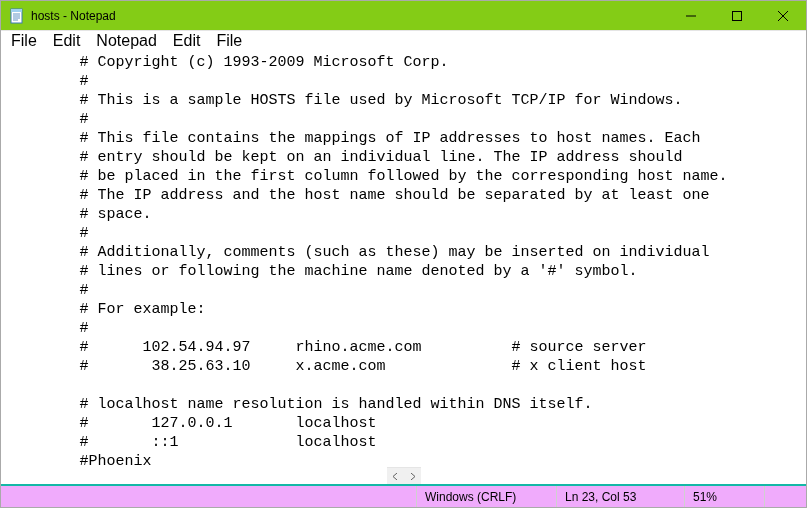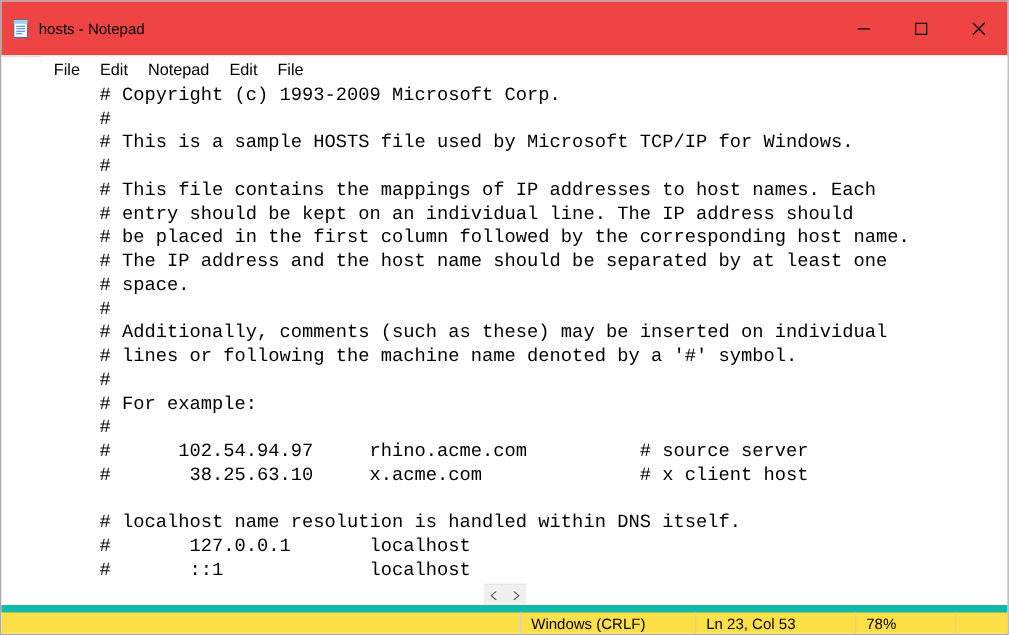--- a/index.html
+++ b/index.html
@@ -9,24 +9,24 @@
     background: #ffffff;
     color: #000000;
     overflow: hidden;
     width: 807px;
     height: 508px;
     border: 1px solid #aaaaaa;
     display: flex;
     flex-direction: column;
   }
   .titlebar {
-    height: 44px;
-    display: flex;
-    align-items: center;
-    background: #ef4444;
+    height: 30px;
+    display: flex;
+    align-items: center;
+    background: #84cc16;
     border-bottom: 1px solid #e5e5e5;
     user-select: none;
   }
   .titlebar .app-icon {
     width: 16px;
     height: 16px;
     margin: 0 6px 0 8px;
     flex-shrink: 0;
   }
   .titlebar .title {
@@ -45,24 +45,23 @@
     display: flex;
     align-items: center;
     justify-content: center;
     color: #000;
   }
   .menubar {
     display: flex;
     height: 20px;
     align-items: center;
     padding: 0 2px;
-    font-size: 13px;
+    font-size: 16px;
     background: #ffffff;
     user-select: none;
-    margin-left: 32px;
   }
   .menu-item {
     padding: 1px 8px;
   }
   .editor-wrap {
     flex: 1;
     overflow: hidden;
     display: flex;
     flex-direction: column;
     align-items: center;
@@ -92,22 +91,22 @@
     align-items: center;
     justify-content: center;
     color: #606060;
     font-size: 9px;
   }
   .scroll-h .track { flex: 1; height: 100%; }
   .statusbar {
     height: 23px;
     display: flex;
     font-size: 12px;
-    background: #fde047;
-    border-top: 6px solid #14b8a6;
+    background: #f0abfc;
+    border-top: 2px solid #14b8a6;
     user-select: none;
   }
   .status-cell {
     border-left: 1px solid #d0d0d0;
     display: flex;
     align-items: center;
     padding: 0 8px;
     height: 100%;
   }
   .status-spacer {
@@ -197,15 +196,15 @@
           <polyline points="2,0 6,3.5 2,7" fill="none" stroke="currentColor" stroke-width="1"></polyline>
         </svg>
     </div>
   </div>
 </div>
 
 <div class="statusbar">
   <div class="status-cell status-spacer"></div>
   <div class="status-cell encoding">Windows (CRLF)</div>
   <div class="status-cell pos">Ln 23, Col 53</div>
-  <div class="status-cell zoom">78%</div>
+  <div class="status-cell zoom">51%</div>
   <div class="status-cell enc2"></div>
 </div>
 
 </body></html>

